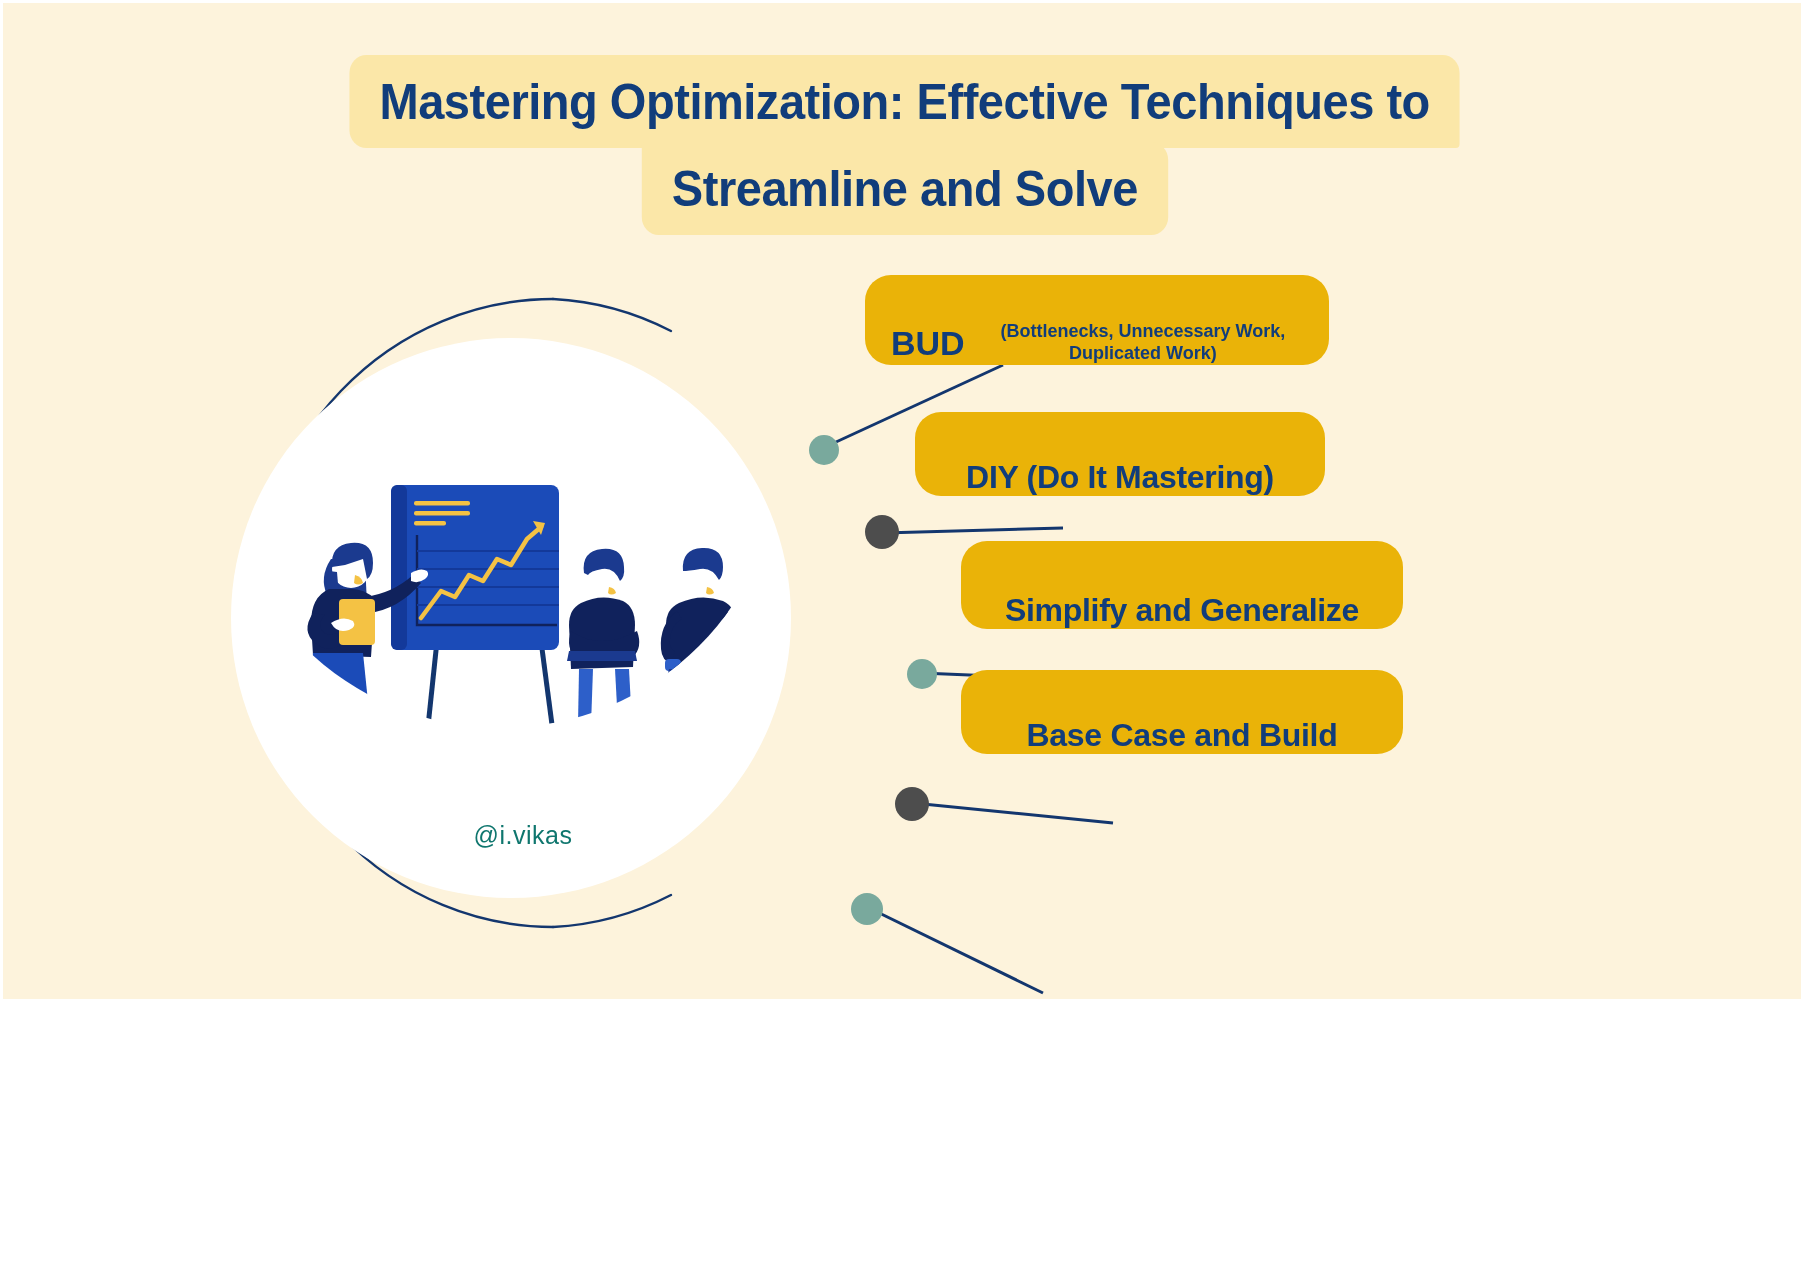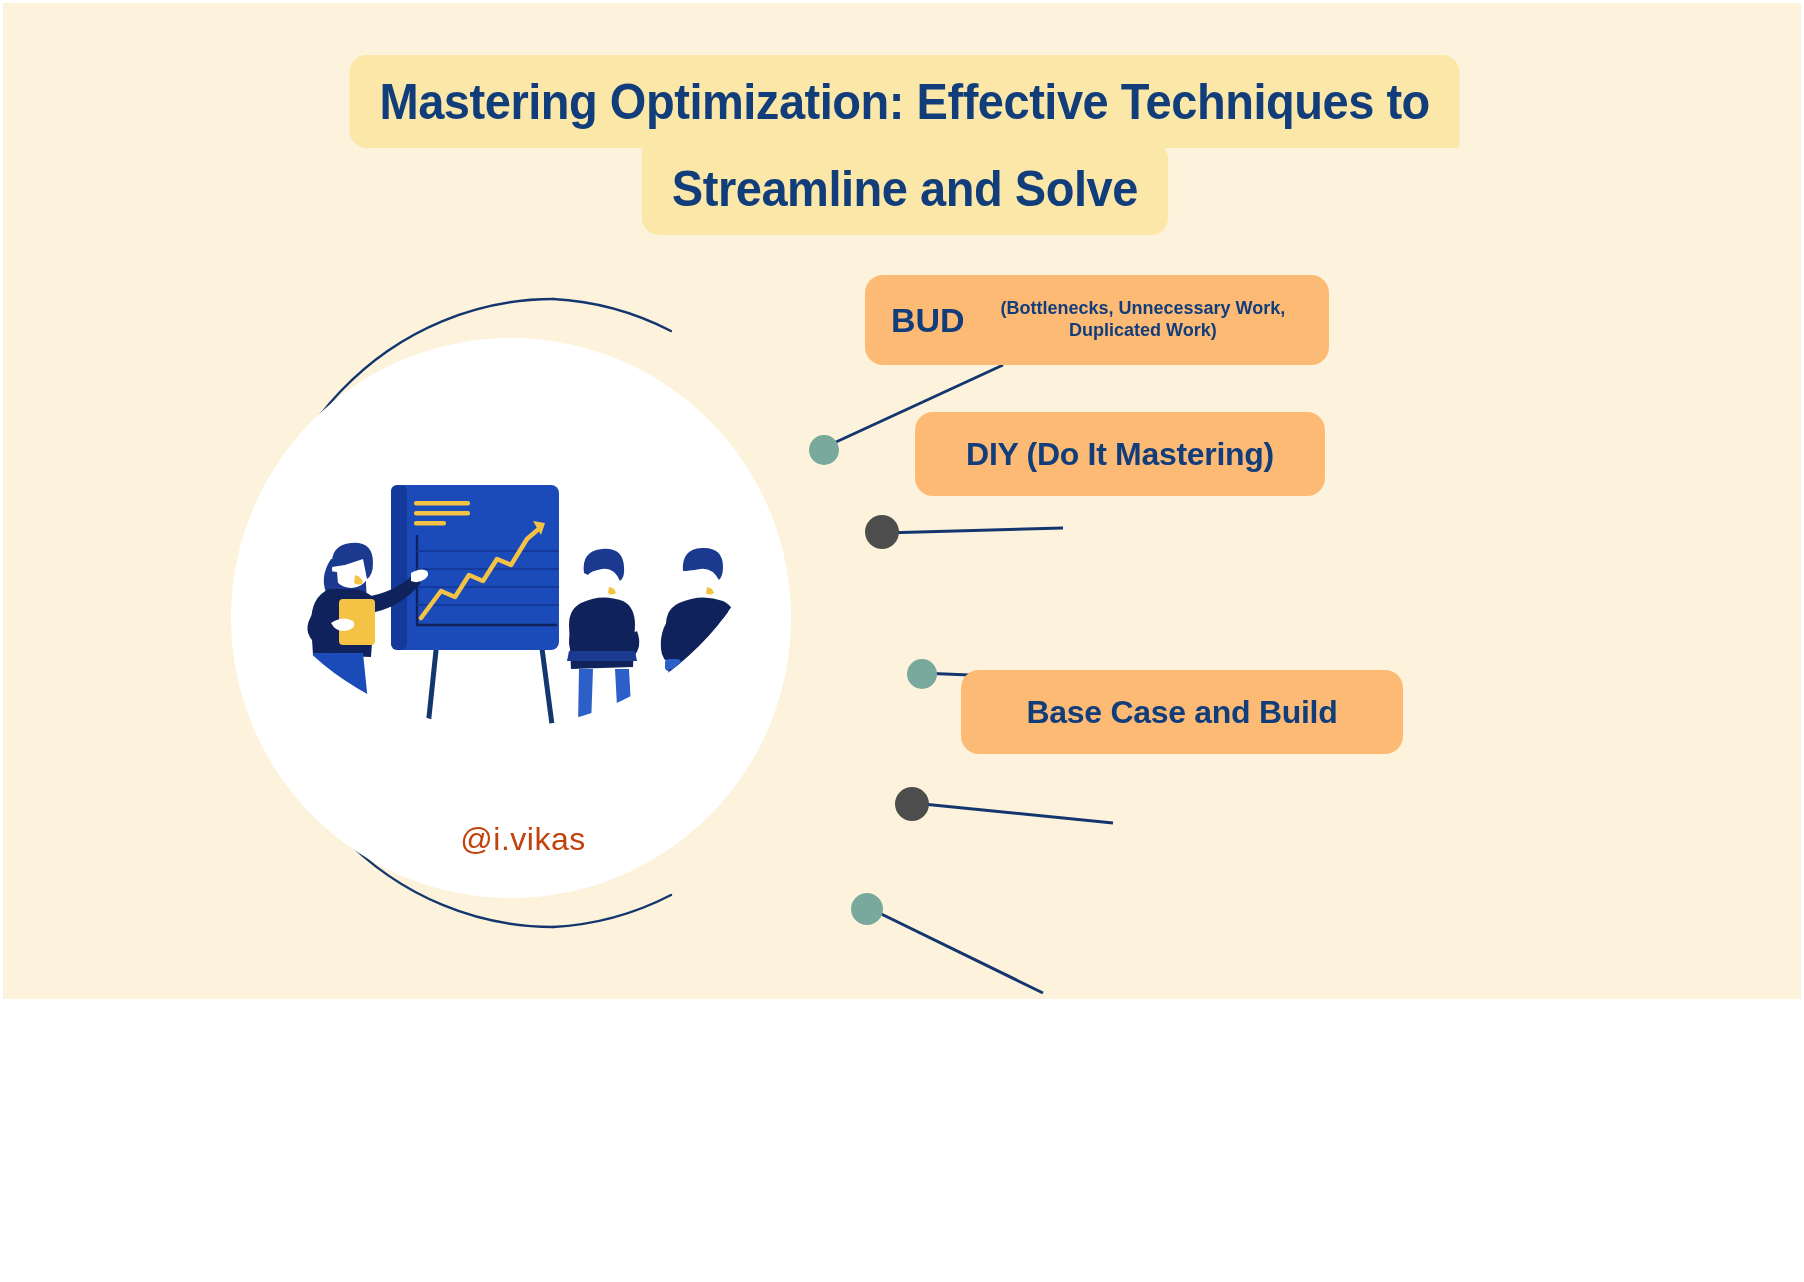--- a/index.html
+++ b/index.html
@@ -47,42 +47,42 @@
   }
   .inner-disc{
     position:absolute;left:58px;top:65px;width:560px;height:560px;
     background:#ffffff;border-radius:50%;
   }
   .illus{
     position:absolute;left:96px;top:190px;width:525px;height:360px;
   }
   .watermark{
     position:absolute;left:0;top:548px;width:700px;text-align:center;
-    color:#c2410c;font-size:32px;font-weight:400;letter-spacing:0.5px;
+    color:#0f766e;font-size:25px;font-weight:400;letter-spacing:0.5px;
   }
 
   
   .links{
     position:absolute;left:0;top:0;width:1804px;height:1282px;
     pointer-events:none;
   }
   .node{
     position:absolute;border-radius:50%;
   }
   .node.teal{background:#79A99D;}
   .node.gray{background:#4D4D4D;}
 
   
   .card{
     position:absolute;
-    background:#fdba74;
-    border-radius:18px;
+    background:#eab308;
+    border-radius:26px;
     color:#113D7B;
     font-weight:bold;
-    display:flex;align-items:center;
+    display:flex;align-items:flex-end;
     box-sizing:border-box;
   }
   .card-center{
     width:100%;text-align:center;font-size:32px;letter-spacing:-0.3px;
   }
   .card-bud{
     display:flex;align-items:center;justify-content:center;
     width:100%;gap:18px;padding:0 26px;box-sizing:border-box;
   }
   .bud-abbr{font-size:34px;letter-spacing:0px;white-space:nowrap;}
@@ -227,19 +227,22 @@
     <div class="card-bud">
       <span class="bud-abbr">BUD</span>
       <span class="bud-expand">(Bottlenecks, Unnecessary Work, Duplicated Work)</span>
     </div>
   </div>
 
   <div class="card" id="c2">
     <div class="card-center">DIY (Do It Mastering)</div>
   </div>
 
+  <div class="card" id="c3">
+    <div class="card-center">Simplify and Generalize</div>
+  </div>
 
   <div class="card" id="c4">
     <div class="card-center">Base Case and Build</div>
   </div>
 
 
 </div>
 
 </body></html>

